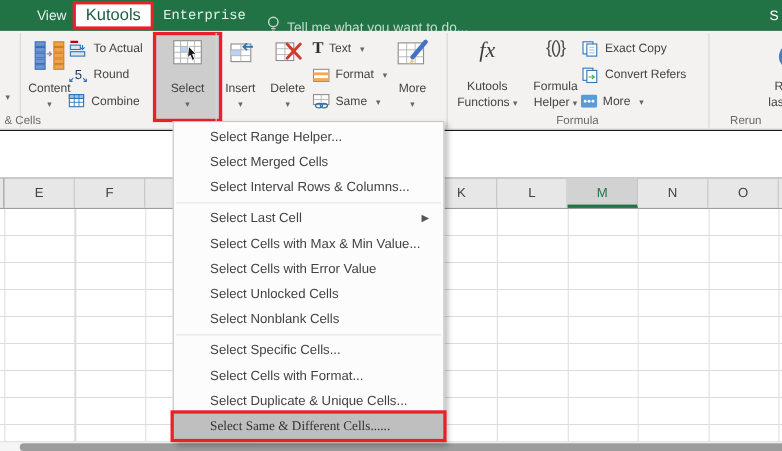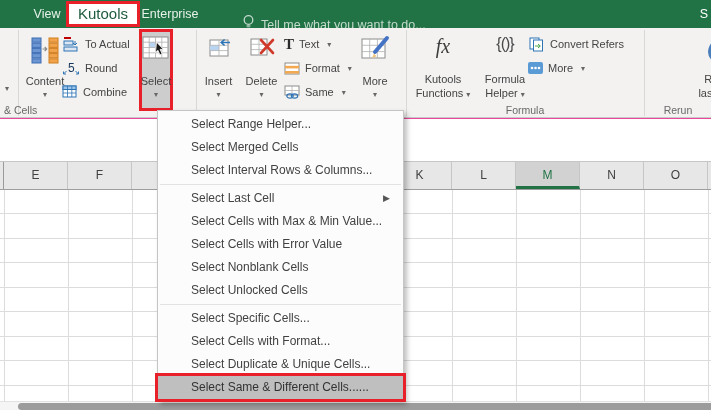--- a/index.html
+++ b/index.html
@@ -1,25 +1,25 @@
 <!DOCTYPE html>
 <html><head>
 <meta charset="utf-8">
 <style>
   * { margin:0; padding:0; box-sizing:border-box; }
   body { background:#888; font-family:"Liberation Sans","DejaVu Sans",sans-serif; }
-  .screen{ position:relative; width:711px; height:410px; background:#ec4899; overflow:hidden;
+  .screen{ position:relative; width:711px; height:410px; background:#000000; overflow:hidden;
            font-family:"Liberation Sans","DejaVu Sans",sans-serif; cursor:default; }
 
   
   .titlebar{ position:absolute; left:0; top:0; width:711px; height:28px; background:#217346; }
   .tab{ position:absolute; top:0; height:28px; line-height:28px; color:#e6f1ea; font-size:12.5px;
         text-align:center; }
   .tab-view{ left:24px; width:46px; }
-  .tab-enterprise{ left:132px; width:76px; }
+  .tab-enterprise{ left:148px; width:76px;font-family:Liberation Mono, monospace; }
   .tab-kutools{ left:69px; top:4px; width:68px; height:20px; line-height:20px; background:#fff;
                 color:#1d5c3c; box-shadow:0 0 0 3px #e8202a; font-size:15px; }
   .tellme{ position:absolute; left:242px; top:0; height:32px; display:flex; align-items:flex-end;
            gap:6px; color:#c3dacc; font-size:12.5px; }
   .signin{ position:absolute; right:3px; top:0; height:28px; line-height:28px; color:#fff; font-size:12.5px; }
 
   
   .ribbon{ position:absolute; left:0; top:28px; width:711px; height:90px; background:#f3f2f1;
            border-bottom:1px solid #c9c9c9; }
   .vsep{ position:absolute; top:2px; height:86px; width:1px; background:#d8d8d8; }
@@ -64,21 +64,21 @@
             border-top:1px solid #e2e2e2; }
   .hthumb{ position:absolute; left:18px; right:0; top:1px; height:7px; background:#9c9c9c;
            border-radius:4px 0 0 4px; }
 
   
   .menu{ position:absolute; left:157px; top:110px; width:247px; background:#fcfcfc;
          border:1px solid #c5c5c5; box-shadow:3px 3px 5px rgba(0,0,0,.25); padding:2px 0; z-index:40; }
   .menu-item{ position:relative; height:23px; line-height:23px; padding-left:33px; font-size:12px;
               color:#424242; white-space:nowrap; }
   .menu-item .subarrow{ position:absolute; right:13px; top:0; font-size:9px; color:#555; }
-  .menu-item.hl{ background:#bfbfbf; color:#333; box-shadow:0 0 0 3px #e8202a; }
+  .menu-item.hl{ background:#bfbfbf; color:#333; box-shadow:0 0 0 3px #e8202a;font-family:Liberation Serif, serif; }
   .menu-sep{ height:1px; background:#e3e3e3; margin:2px 2px; }
 
   svg{ display:block; }
 </style>
 </head>
 <body>
 
 <div class="screen">
 
   <div class="titlebar">
@@ -156,21 +156,21 @@
             <rect x="1" y="1" width="13" height="3.5" fill="#9dc3e6" stroke="#2e75b6"></rect>
             <line x1="5.5" y1="1" x2="5.5" y2="12" stroke="#2e75b6" stroke-width="0.8"></line>
             <line x1="9.8" y1="1" x2="9.8" y2="12" stroke="#2e75b6" stroke-width="0.8"></line>
             <line x1="1" y1="8" x2="14" y2="8" stroke="#2e75b6" stroke-width="0.8"></line>
           </svg>
         </span>
         <span>Combine</span>
       </div>
     </div>
 
-    <div class="btn-big select-pressed" style="left:142px;width:28px">
+    <div class="btn-big select-pressed" style="left:142px;width:57px">
       <div class="icon-area">
         <svg width="30" height="28" viewBox="0 0 30 28">
           <rect x="2" y="2" width="25" height="21" fill="#fff" stroke="#8c8c8c"></rect>
           <rect x="8.2" y="7.2" width="6.3" height="5.3" fill="#b8d4f0"></rect>
           <g stroke="#b0b0b0" stroke-width="0.8">
             <line x1="8.2" y1="2" x2="8.2" y2="23"></line>
               <line x1="14.5" y1="2" x2="14.5" y2="23"></line>
               <line x1="20.8" y1="2" x2="20.8" y2="23"></line>
             <line x1="2" y1="7.2" x2="27" y2="7.2"></line>
               <line x1="2" y1="12.5" x2="27" y2="12.5"></line>
@@ -287,20 +287,32 @@
       <div class="icon-area">
         <span class="braces">{()}</span>
       </div>
       <div class="lbl2">Formula</div>
       <div class="lbl2">
         <span>Helper</span><span class="caret-inline">▾</span>
       </div>
     </div>
 
     <div class="rstack" style="left:528px">
+      <div class="rrow">
+        <span>
+          <svg width="17" height="15" viewBox="0 0 17 15">
+            <rect x="2" y="1" width="9" height="11" fill="#fff" stroke="#2e75b6"></rect>
+            <rect x="5.5" y="3" width="9" height="11" fill="#fff" stroke="#2e75b6"></rect>
+            <line x1="7.5" y1="6" x2="12.5" y2="6" stroke="#9dc3e6"></line>
+            <line x1="7.5" y1="8.5" x2="12.5" y2="8.5" stroke="#9dc3e6"></line>
+            <line x1="7.5" y1="11" x2="12.5" y2="11" stroke="#9dc3e6"></line>
+          </svg>
+        </span>
+        <span>Exact Copy</span>
+      </div>
       <div class="rrow">
         <span>
           <svg width="17" height="15" viewBox="0 0 17 15">
             <rect x="2" y="1" width="9" height="11" fill="#fff" stroke="#2e75b6"></rect>
             <rect x="5.5" y="3" width="9" height="11" fill="#fff" stroke="#2e75b6"></rect>
             <path d="M7 9 h5 m-2 -2 l2.3 2 l-2.3 2" stroke="#4ca64c" fill="none"></path>
           </svg>
         </span>
         <span>Convert Refers</span>
       </div>
@@ -363,22 +375,22 @@
     <div class="menu-item">Select Range Helper...</div>
     <div class="menu-item">Select Merged Cells</div>
     <div class="menu-item">Select Interval Rows &amp; Columns...</div>
     <div class="menu-sep"></div>
     <div class="menu-item">
       <span>Select Last Cell</span>
       <span class="subarrow">▶</span>
     </div>
     <div class="menu-item">Select Cells with Max &amp; Min Value...</div>
     <div class="menu-item">Select Cells with Error Value</div>
+    <div class="menu-item">Select Unlocked Cells</div>
     <div class="menu-item">Select Nonblank Cells</div>
-    <div class="menu-item">Select Unlocked Cells</div>
     <div class="menu-sep"></div>
     <div class="menu-item">Select Specific Cells...</div>
     <div class="menu-item">Select Cells with Format...</div>
     <div class="menu-item">Select Duplicate &amp; Unique Cells...</div>
     <div class="menu-item hl">Select Same &amp; Different Cells......</div>
   </div>
 
 </div>
 
 </body></html>

